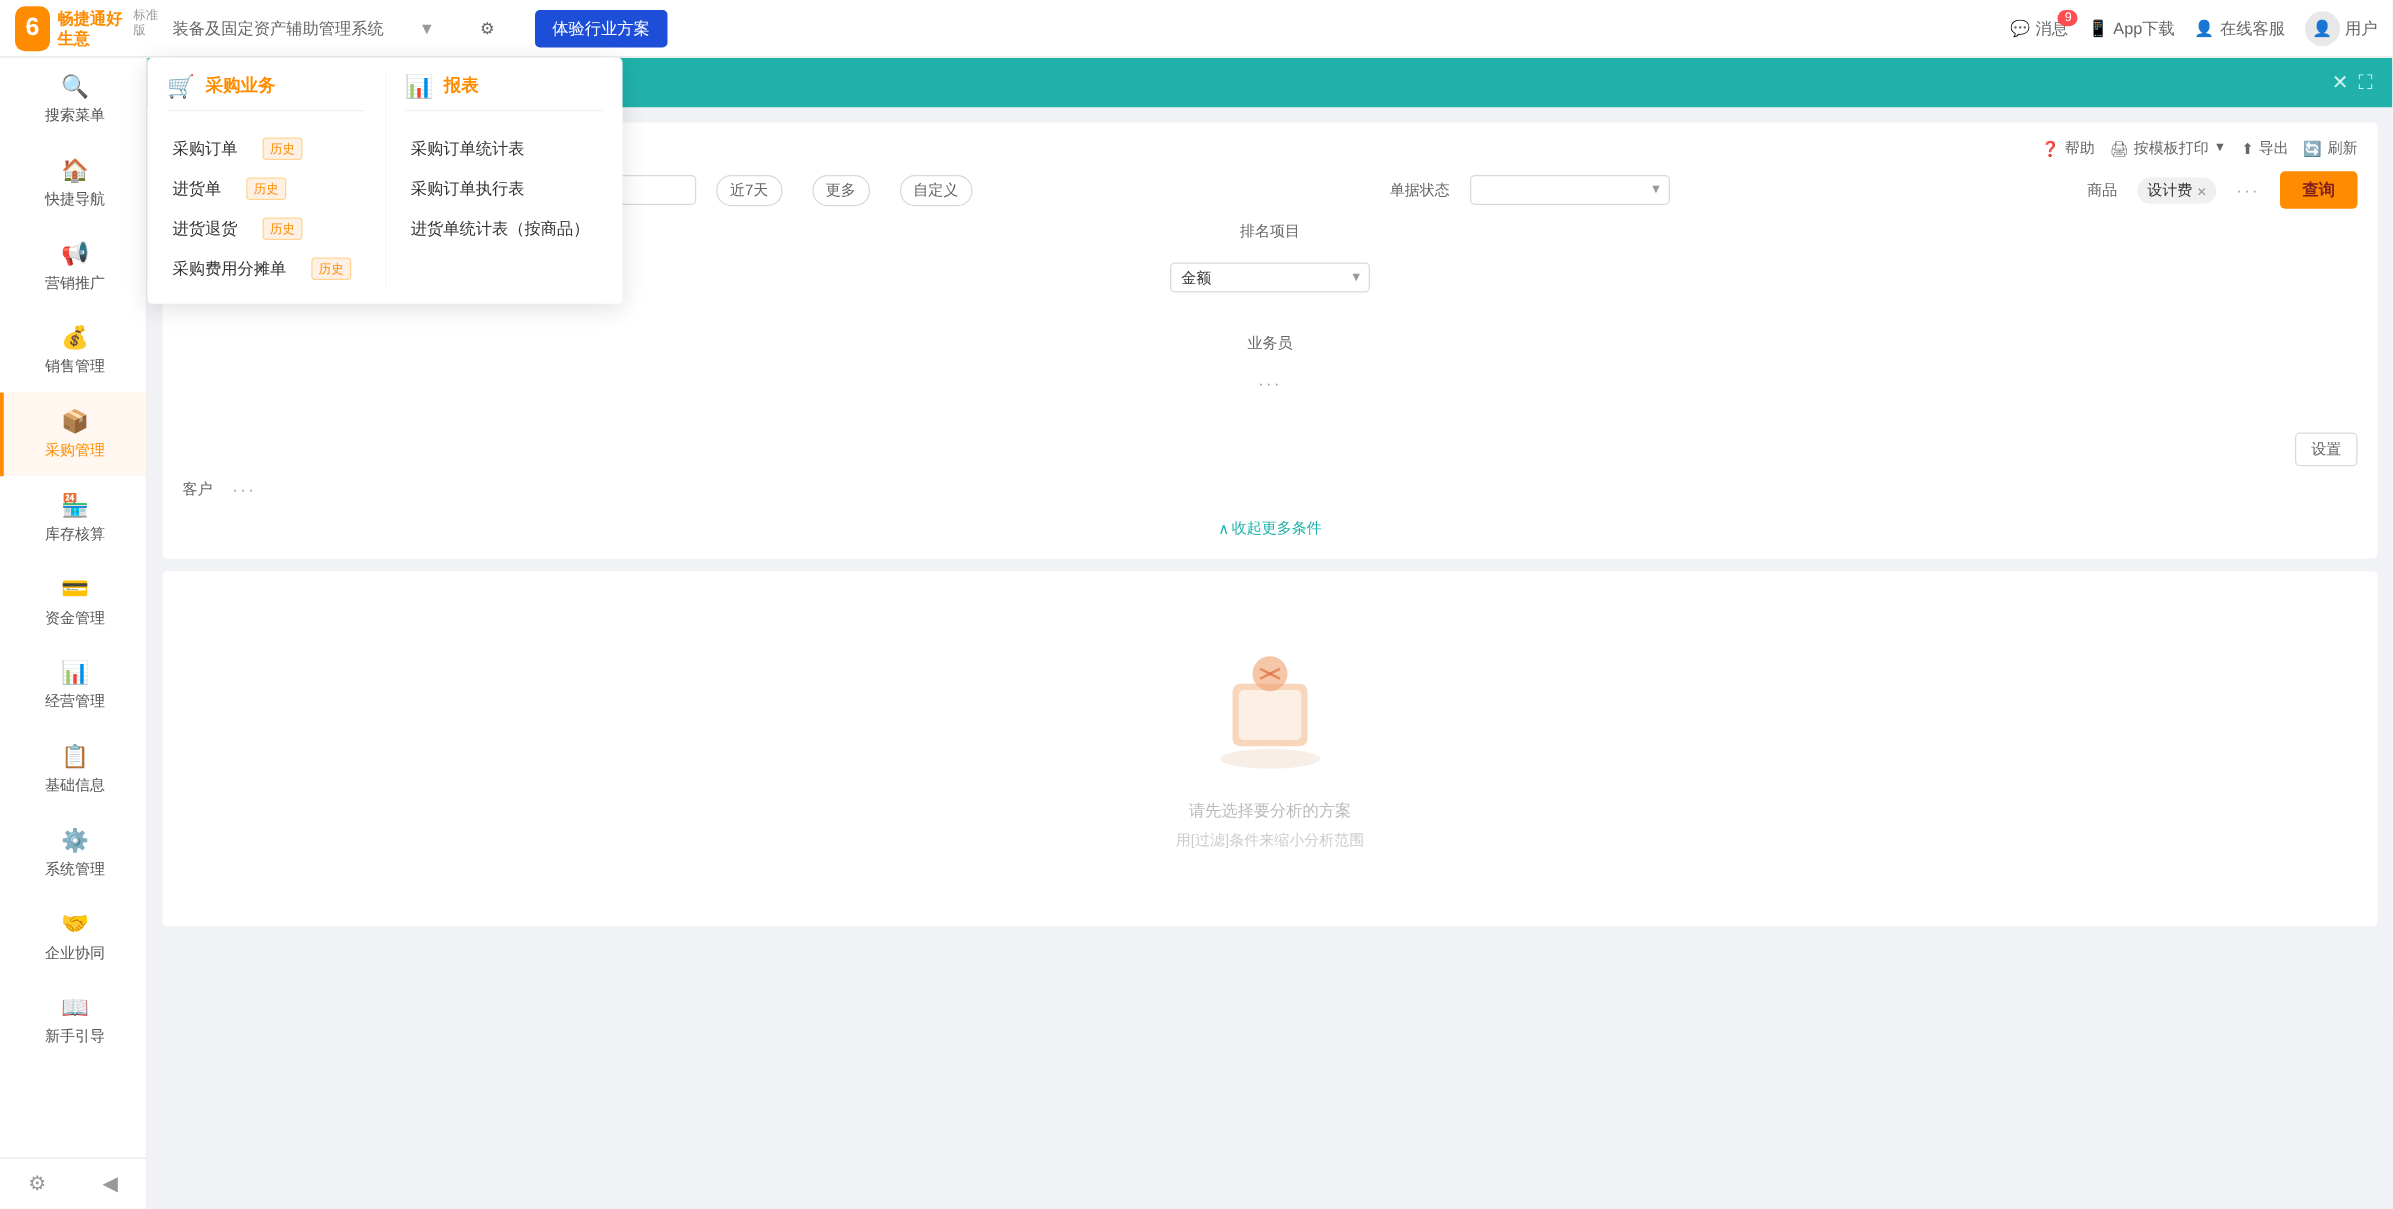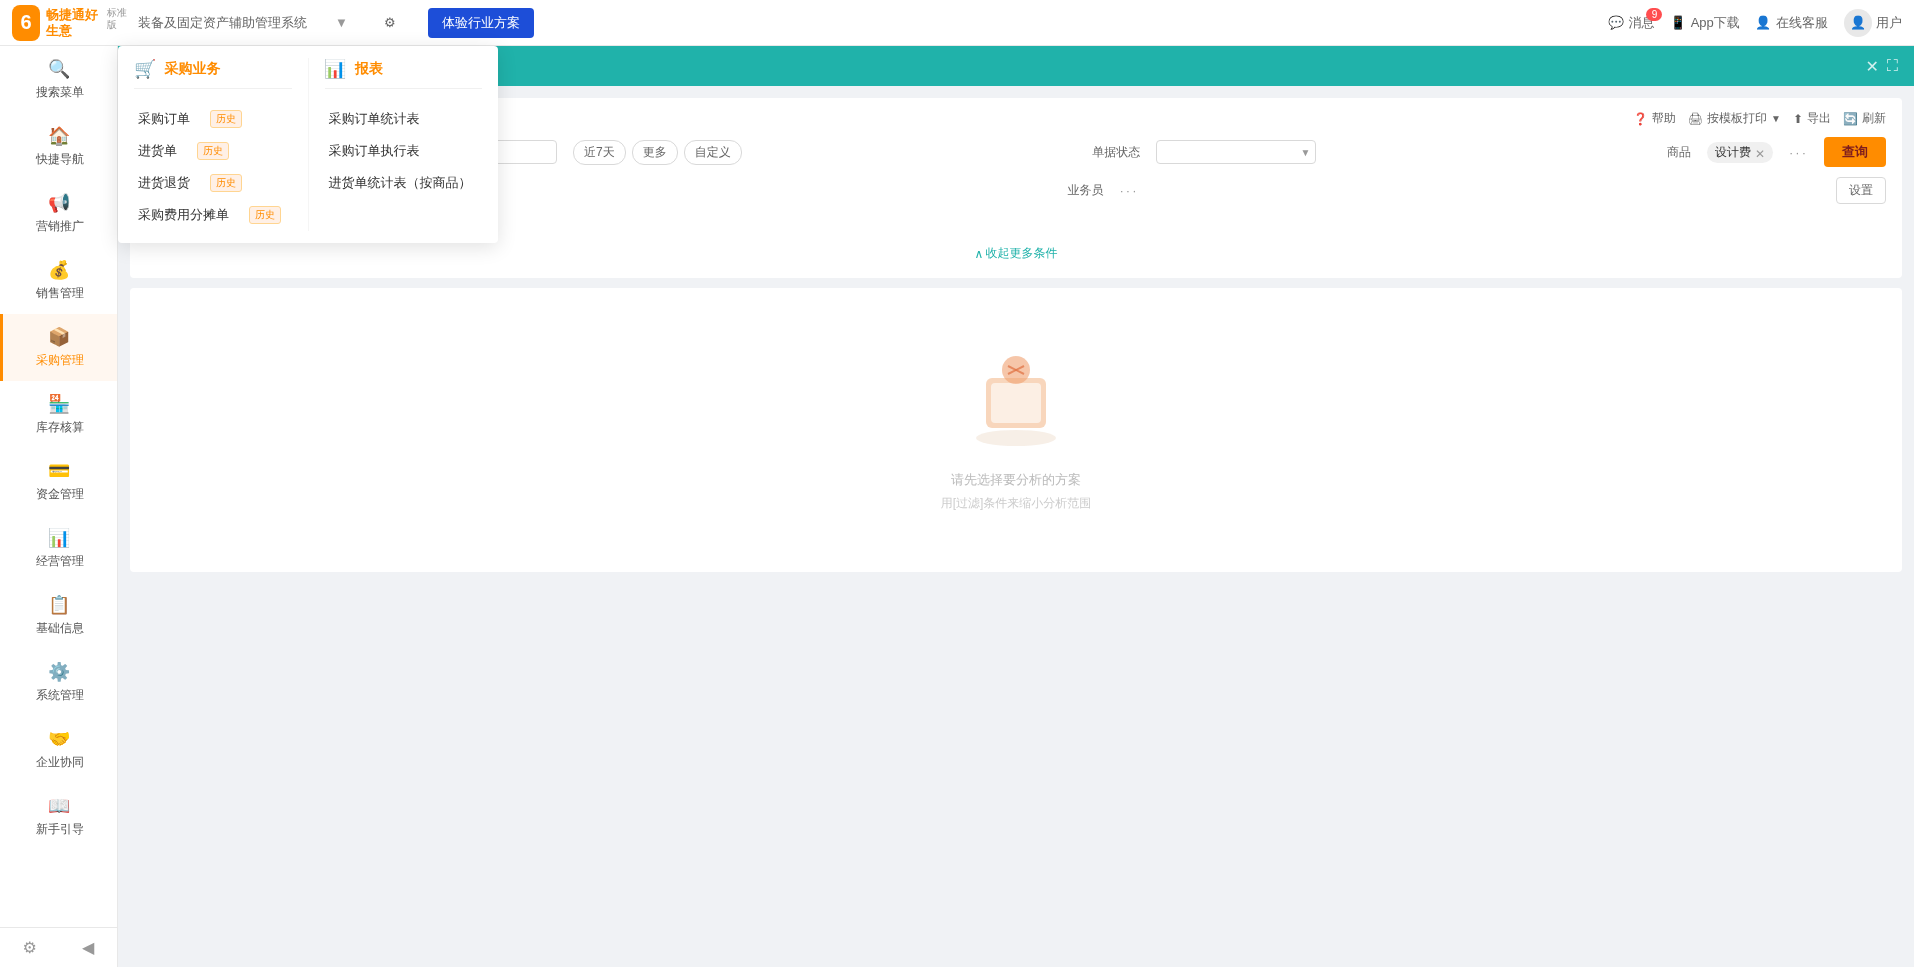--- a/index.html
+++ b/index.html
@@ -49,26 +49,26 @@
     .page-content { flex: 1; background: #f0f2f5; overflow-y: auto; padding: 12px; }
 
     
     .filter-card { background: #fff; border-radius: 4px; padding: 12px 16px; margin-bottom: 10px; }
     .filter-row { display: flex; align-items: center; gap: 12px; margin-bottom: 10px; flex-wrap: wrap; }
     .filter-row:last-child { margin-bottom: 0; }
     .filter-label { color: #666; font-size: 12px; white-space: nowrap; }
     .filter-control { display: flex; align-items: center; gap: 6px; }
     .date-input { border: 1px solid #d9d9d9; border-radius: 4px; padding: 4px 8px; font-size: 12px; color: #333; background: #fff; min-width: 100px; }
     .date-separator { color: #999; }
-    .filter-tag-group { display: flex; gap: 6px; }
+    .filter-tag-group { display: flex; gap: 24px; }
     .filter-tag { padding: 3px 10px; border-radius: 12px; font-size: 12px; cursor: pointer; border: 1px solid #d9d9d9; color: #666; }
     .filter-select { border: 1px solid #d9d9d9; border-radius: 4px; padding: 4px 24px 4px 8px; font-size: 12px; color: #333; background: #fff; min-width: 160px; appearance: none; position: relative; }
     .select-wrapper { position: relative; display: inline-block; }
     .select-wrapper::after { content: '▼'; position: absolute; right: 6px; top: 50%; transform: translateY(-50%); font-size: 10px; color: #999; pointer-events: none; }
-    .chip-tag { display: inline-flex; align-items: flex-end; gap: 4px; background: #f0f0f0; border-radius: 12px; padding: 2px 8px; font-size: 12px; color: #333; }
+    .chip-tag { display: inline-flex; align-items: flex-end; gap: 4px; background: #f0f0f0; border-radius: 12px; padding: 2px 8px; font-size: 12px; color: #333; font-family: Liberation Mono, monospace; }
     .chip-close { cursor: pointer; color: #999; font-size: 12px; }
     .toolbar-actions { display: flex; align-items: center; gap: 8px; margin-left: auto; }
     .toolbar-btn { display: flex; align-items: center; gap: 4px; color: #666; font-size: 12px; cursor: pointer; }
     .toolbar-btn-primary { background: #ff8c00; color: #7f1d1d; border: none; border-radius: 4px; padding: 6px 18px; cursor: pointer; font-size: 13px; font-weight: bold; }
     .toolbar-btn-settings { border: 1px solid #d9d9d9; border-radius: 4px; padding: 4px 12px; color: #666; font-size: 12px; cursor: pointer; background: #fff; }
     .collapse-link { color: #20b2aa; font-size: 12px; cursor: pointer; display: flex; align-items: center; gap: 2px; }
     .empty-tip { color: #bbb; font-size: 13px; margin-bottom: 6px; }
     .empty-tip-sub { color: #ccc; font-size: 12px; }
 
     
@@ -243,21 +243,21 @@
           <div class="chip-tag">
             <span>设计费</span>
             <span class="chip-close">✕</span>
           </div>
           <span class="more-dots">···</span>
           <div style="display:flex;gap:8px;margin-left:auto;">
             <button class="toolbar-btn-primary">查询</button>
           </div>
         </div>
 
-        <div class="filter-row" style="display:flex;align-items:center;gap:16px;flex-wrap:wrap;">
+        <div class="filter-row" style="display:flex;align-items:center;gap:16px;flex-wrap:wrap;flex-direction:column;">
           <span class="filter-label">排名项目</span>
           <div class="select-wrapper">
             <select class="filter-select">
               <option>金额</option>
             </select>
           </div>
           <div style="flex:1;"></div>
           <span class="filter-label">业务员</span>
           <span class="more-dots">···</span>
           <div style="flex:1;"></div>

